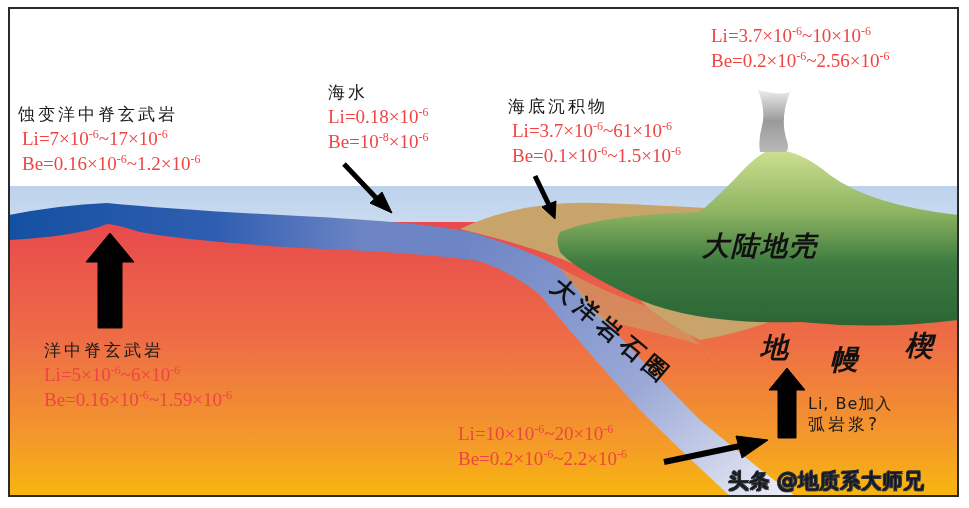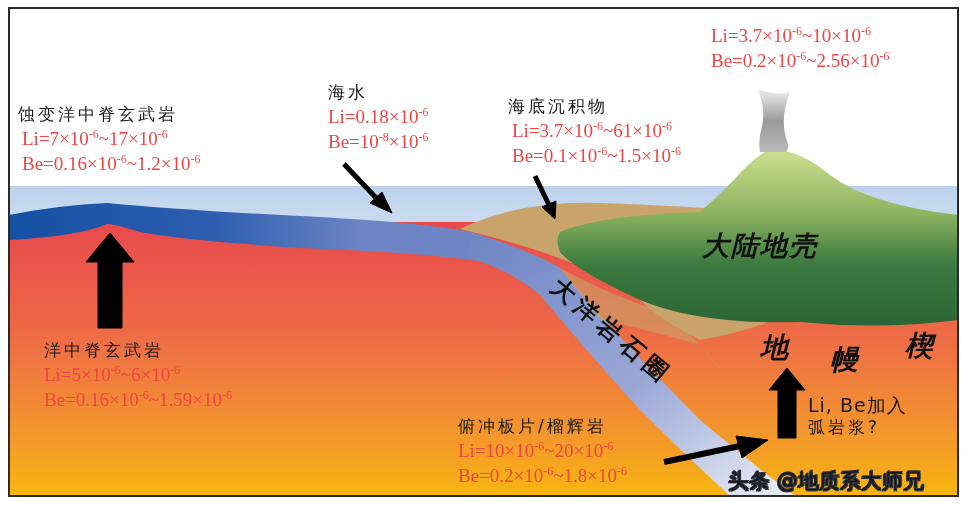--- a/index.html
+++ b/index.html
@@ -122,23 +122,22 @@
   <div class="formula"><span>Be=</span><span>0.2</span><span>×</span><span>10</span><sup>-6</sup><span>~</span><span>2.56</span><span>×</span><span>10</span><sup>-6</sup></div>
 </div>
 
 <div class="lbl" style="left:44px; top:342px;">
   <div class="zh">洋中脊玄武岩</div>
   <div class="formula"><span>Li=</span><span>5</span><span>×</span><span>10</span><sup>-6</sup><span>~</span><span>6</span><span>×</span><span>10</span><sup>-6</sup></div>
   <div class="formula"><span>Be=</span><span>0.16</span><span>×</span><span>10</span><sup>-6</sup><span>~</span><span>1.59</span><span>×</span><span>10</span><sup>-6</sup></div>
 </div>
 
 <div class="lbl" style="left:458px; top:418px;">
-  <div class="zh">俯冲板片/榴辉岩</div>
   <div class="formula"><span>Li=</span><span>10</span><span>×</span><span>10</span><sup>-6</sup><span>~</span><span>20</span><span>×</span><span>10</span><sup>-6</sup></div>
-  <div class="formula"><span>Be=</span><span>0.2</span><span>×</span><span>10</span><sup>-6</sup><span>~</span><span>1.8</span><span>×</span><span>10</span><sup>-6</sup></div>
+  <div class="formula"><span>Be=</span><span>0.2</span><span>×</span><span>10</span><sup>-6</sup><span>~</span><span>2.2</span><span>×</span><span>10</span><sup>-6</sup></div>
 </div>
 
 <div class="lbl" style="left:808px; top:396px;">
-  <div class="zh" style="font-size:19px; letter-spacing:1px;">Li, Be加入</div>
+  <div class="zh" style="font-size:16px; letter-spacing:1px;">Li, Be加入</div>
   <div class="zh" style="font-size:17px; margin-top:4px;">弧岩浆?</div>
 </div>
 
 <div class="lbl watermark" style="left:728px; top:471px;">头条 @地质系大师兄</div>
 
 </body></html>

